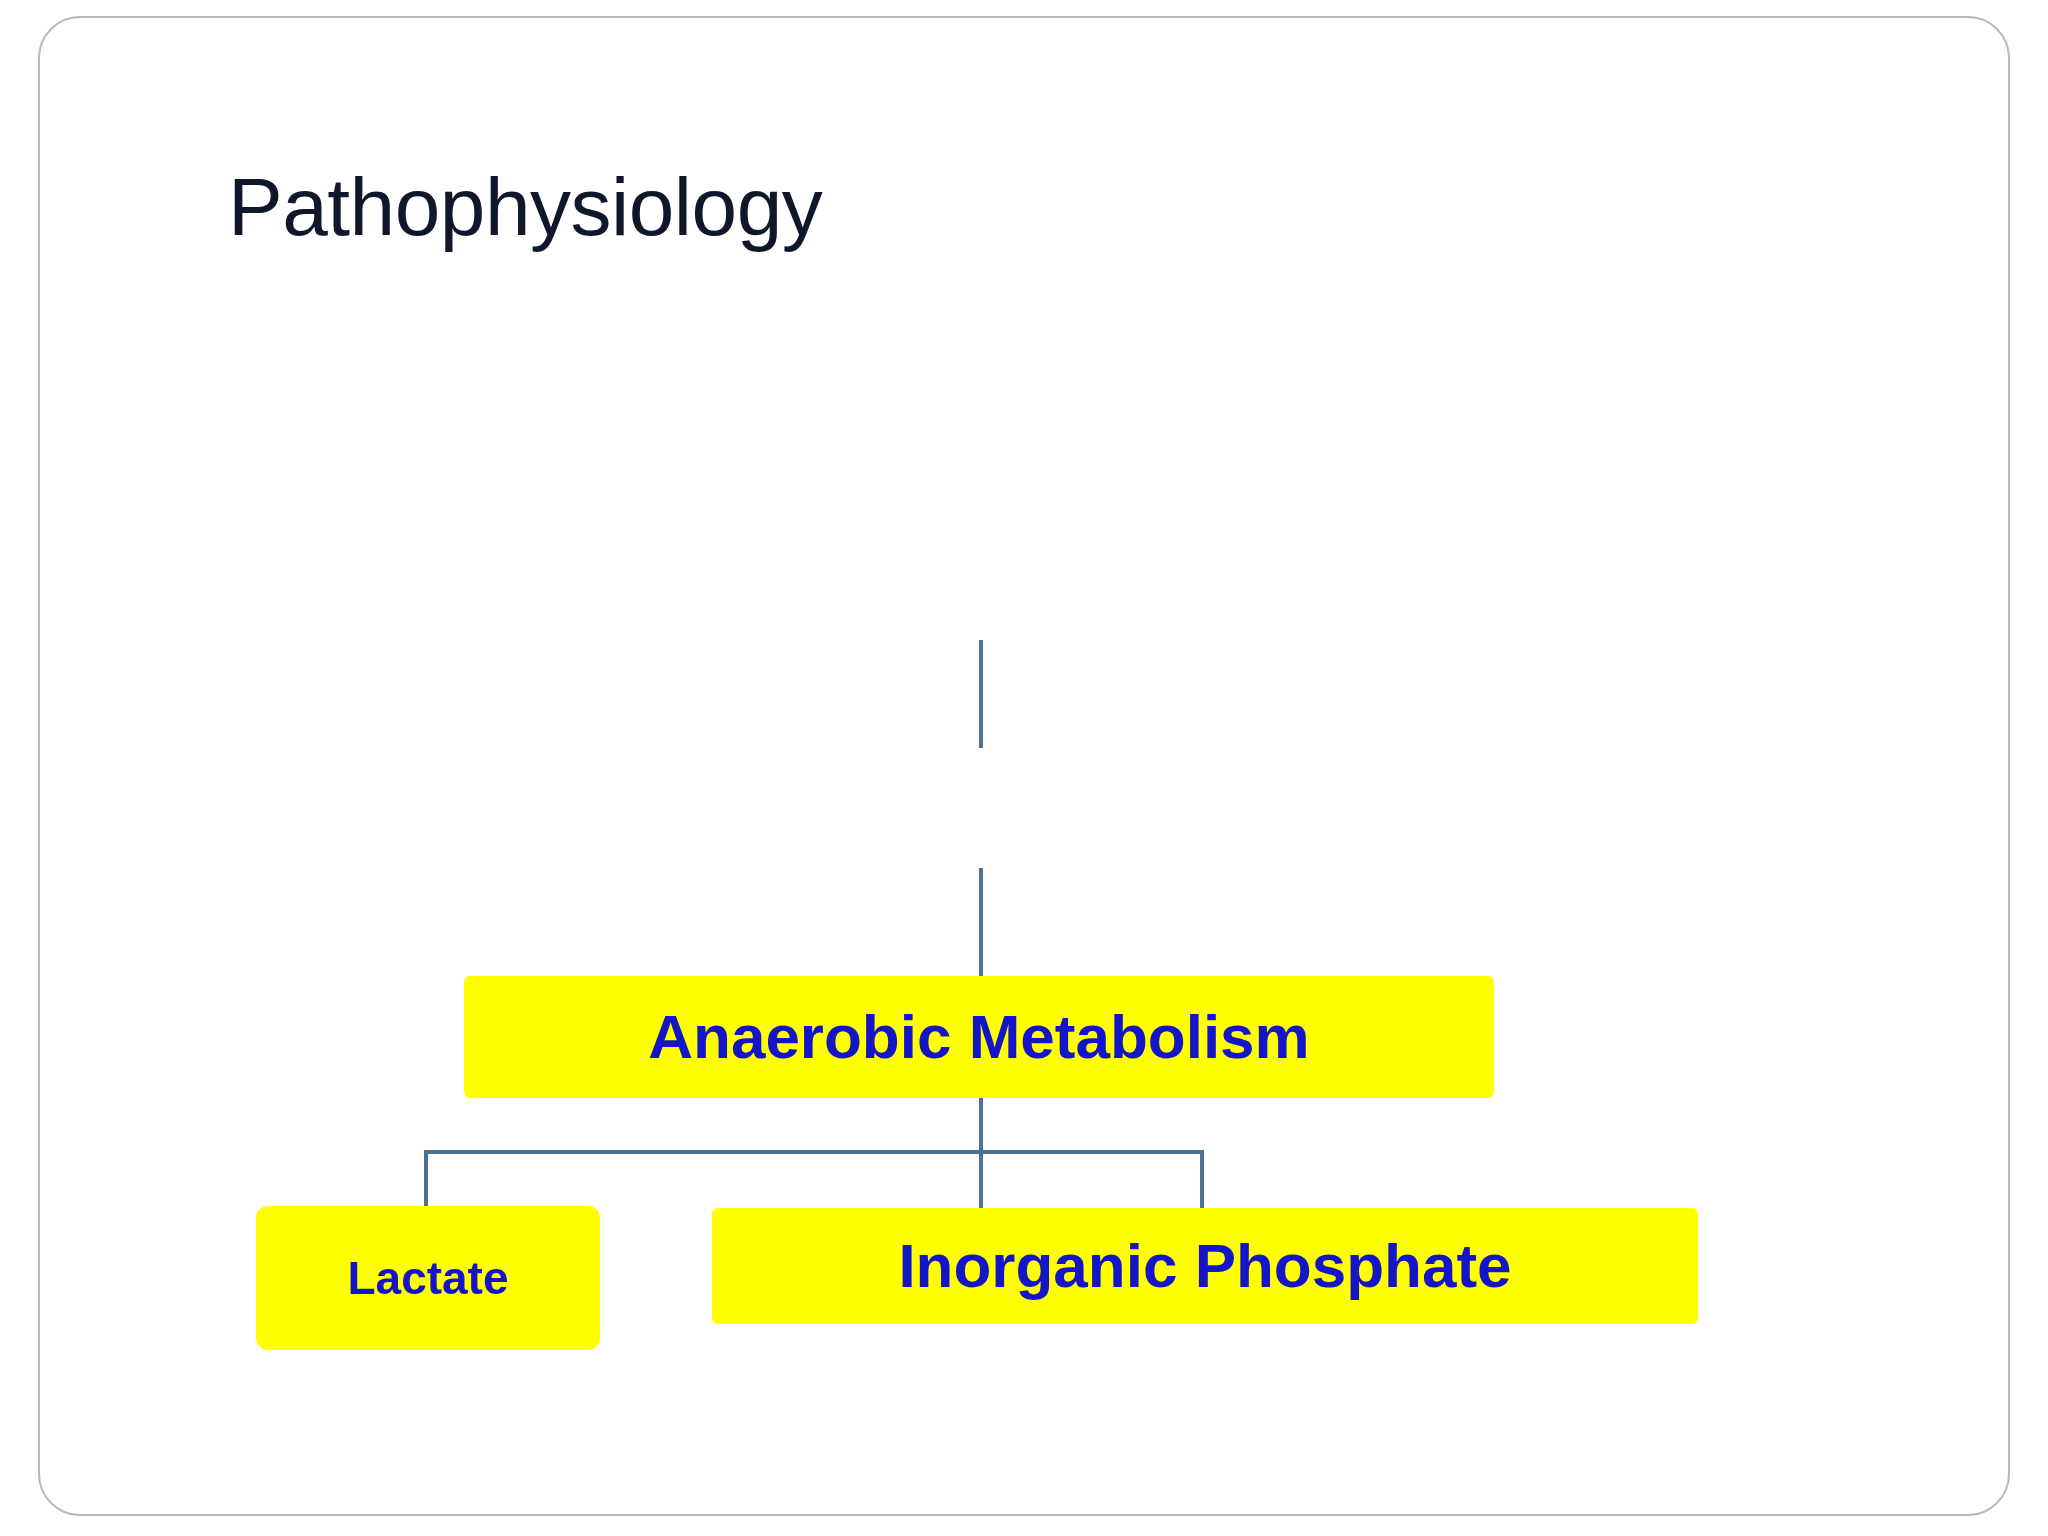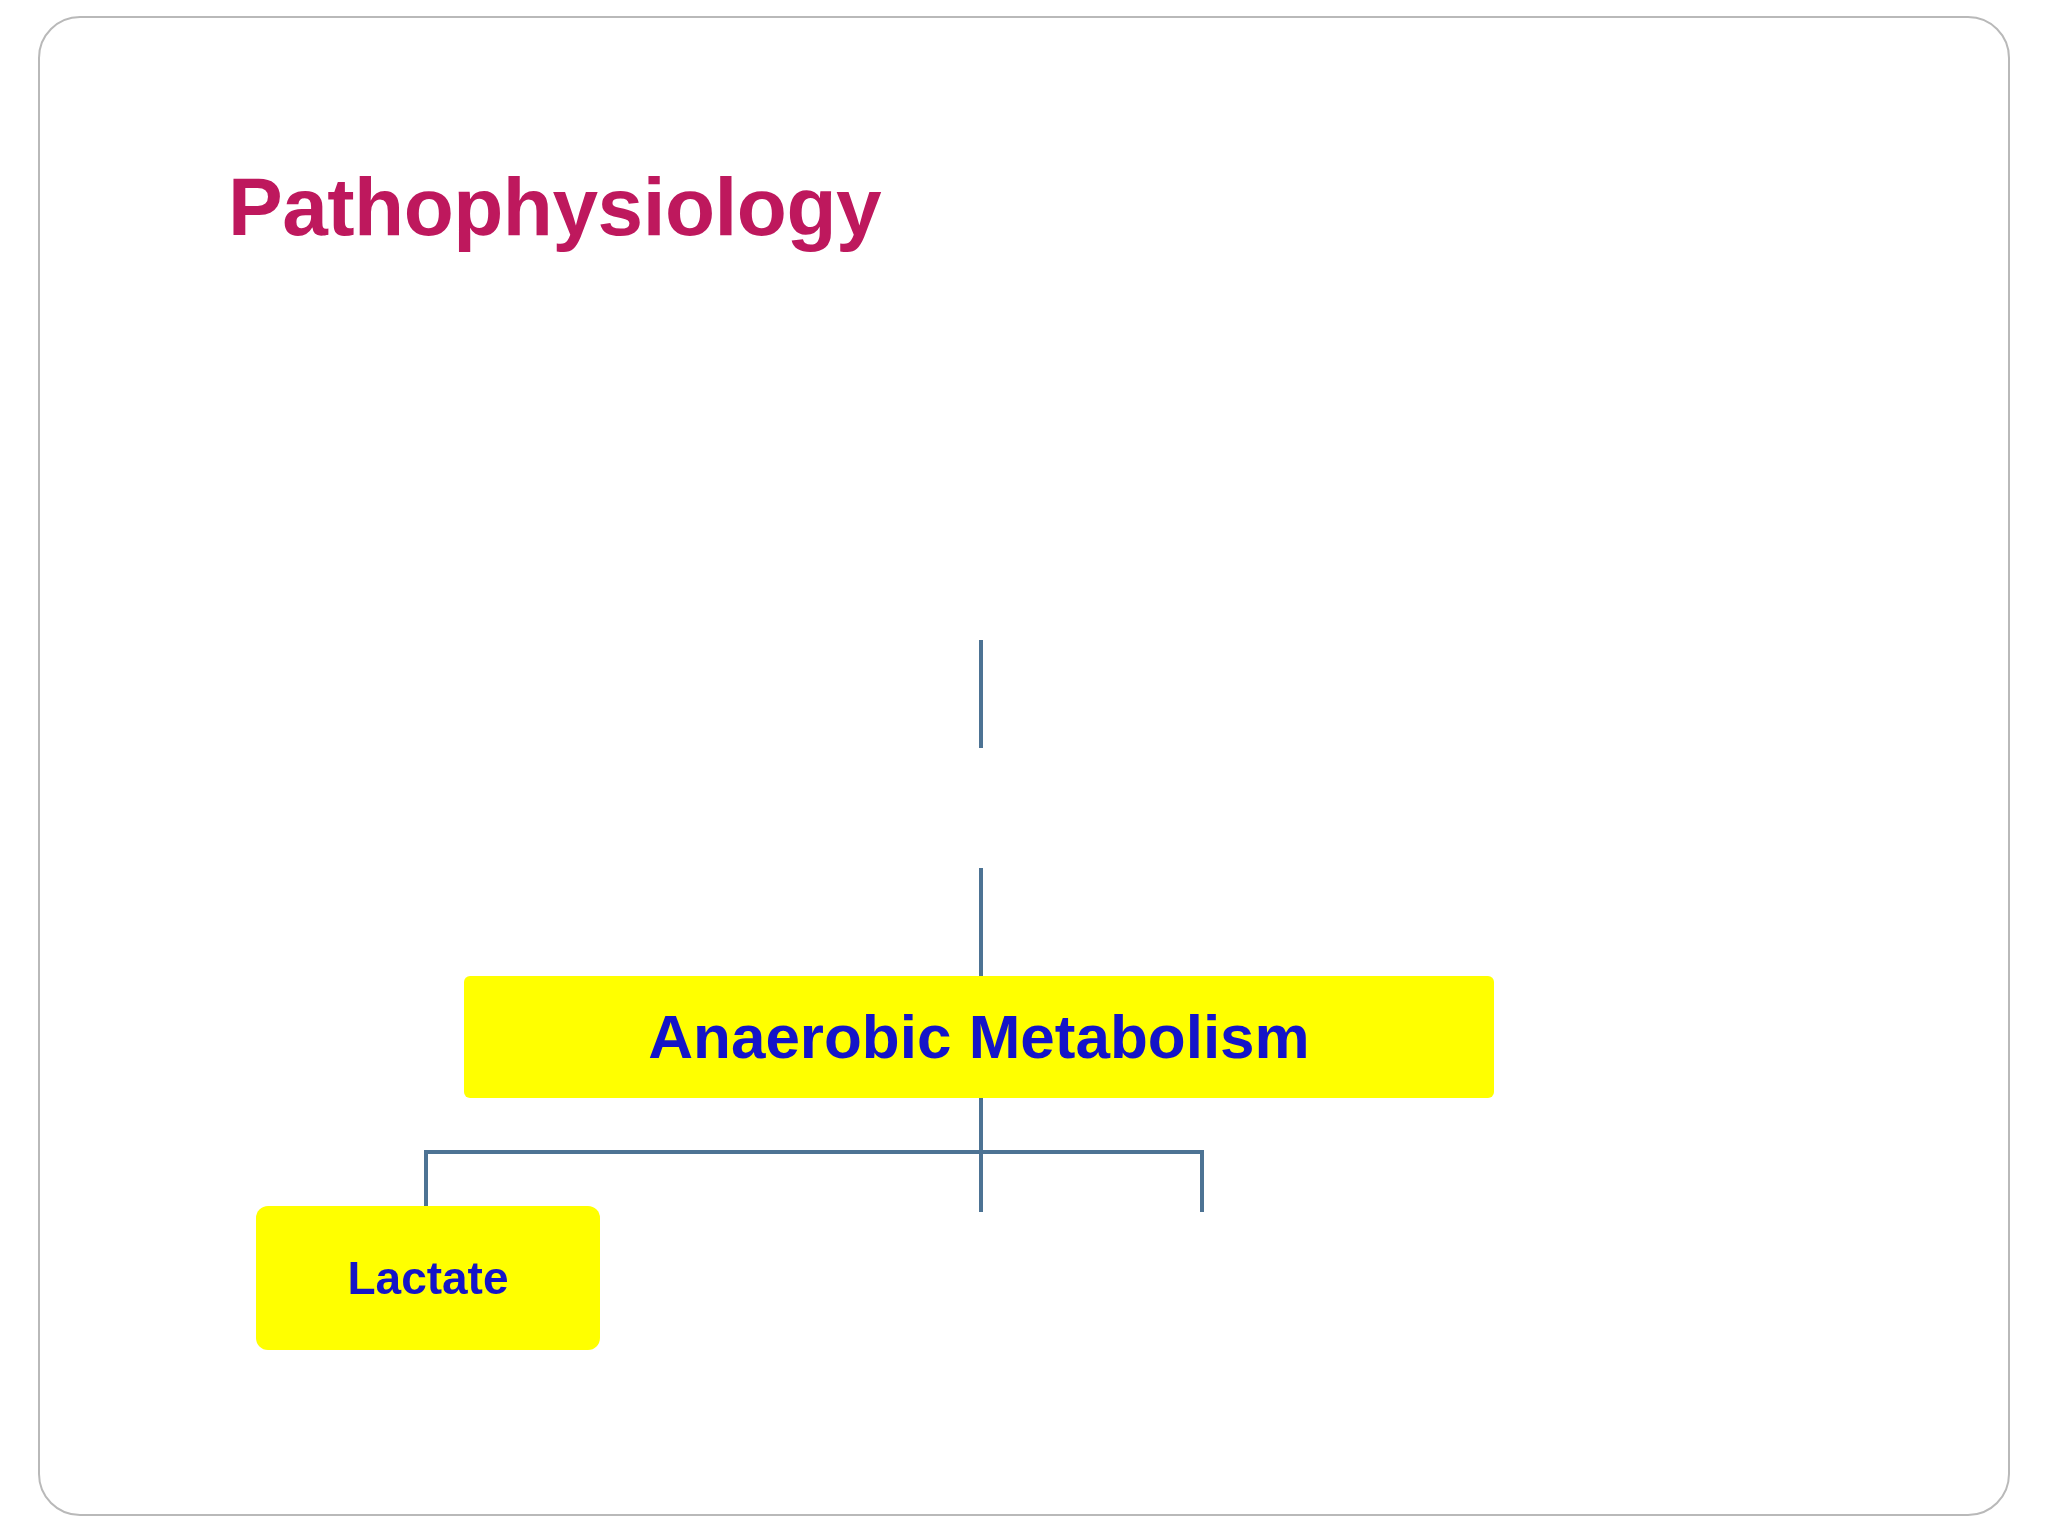--- a/index.html
+++ b/index.html
@@ -34,22 +34,22 @@
     border-radius: 42px;
     background: transparent;
     pointer-events: none;
   }
 
   .slide-title {
     position: absolute;
     left: 228px;
     top: 160px;
     font-size: 82px;
-    font-weight: bold;
-    color: #be185d;
+    font-weight: normal;
+    color: #0f172a;
     letter-spacing: -0.5px;
     white-space: nowrap;
   }
 
   
   .diagram {
     position: absolute;
     left: 0;
     top: 0;
     width: 2048px;
@@ -173,15 +173,16 @@
     <div class="connector h-line" id="conn-branch-horizontal"></div>
     <div class="connector v-line" id="conn-branch-left"></div>
     <div class="connector v-line" id="conn-branch-right"></div>
 
 
 
     <div class="node" id="node-anaerobic">Anaerobic Metabolism</div>
 
     <div class="node" id="node-lactate">Lactate</div>
 
+    <div class="node" id="node-phosphate">Inorganic Phosphate</div>
 
   </div>
 </div>
 
 </body></html>

